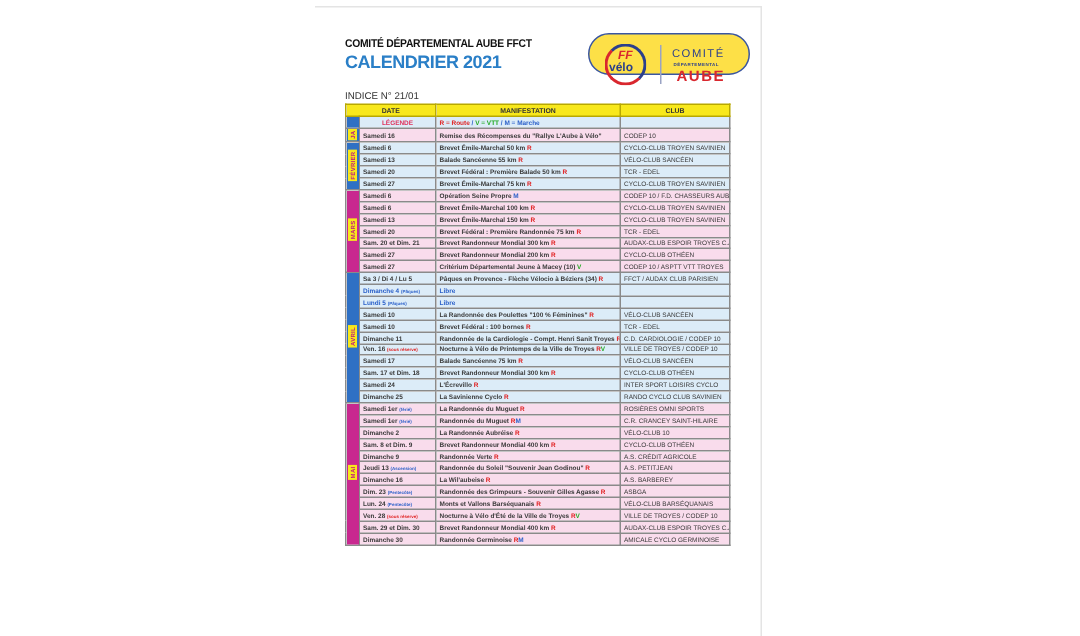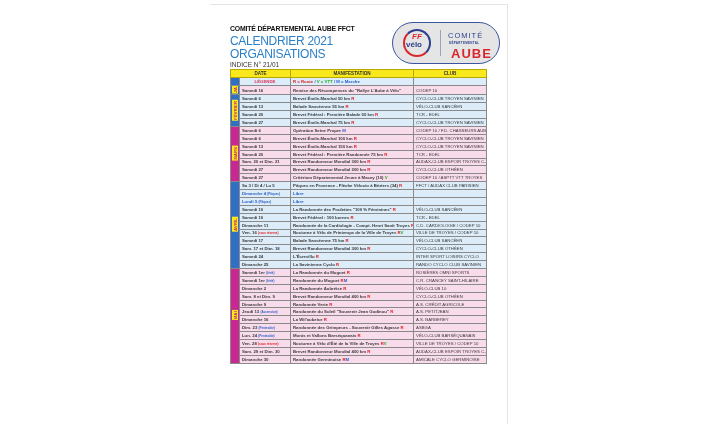--- a/index.html
+++ b/index.html
@@ -3,38 +3,38 @@
 <meta charset="utf-8">
 <style>
   * { box-sizing: border-box; margin: 0; padding: 0; }
   html, body { width: 720px; height: 424px; background: #ffffff; overflow: hidden; }
   body { font-family: "Liberation Sans", sans-serif; position: relative; }
   .page {
     position: absolute; left: 210px; top: 4px; width: 298px; height: 430px;
     background: #ffffff; border-right: 1px solid #e4e4e4; border-top: 1px solid #e4e4e4;
   }
   .org { position: absolute; left: 20px; top: 19px; font-size: 7.5px; font-weight: bold; color: #111; letter-spacing: -0.2px; font-family: "Liberation Sans", sans-serif; transform: scaleX(0.92); transform-origin: left; }
-  .title1, .title2 { position: absolute; left: 20px; font-size: 12px; font-weight: normal; color: #2a7fc7; letter-spacing: -0.3px; }
+  .title1, .title2 { position: absolute; left: 20px; font-size: 12px; font-weight: bold; color: #2a7fc7; letter-spacing: -0.3px; }
   .title1 { top: 29px; }
   .title2 { top: 42px; }
   .indice { position: absolute; left: 20px; top: 56px; font-size: 6.5px; color: #333; }
   .logo {
-    position: absolute; left: 182px; top: 17px; width: 108px; height: 42px;
-    border: 1.5px solid #3a56a0; border-radius: 22px; background: #e5e5e5;
+    position: absolute; left: 182px; top: 17px; width: 108px; height: 28px;
+    border: 1.5px solid #3a56a0; border-radius: 22px; background: #fde047;
   }
   .logo-ring {
     position: absolute; left: 10px; top: 6px; width: 28px; height: 28px; border-radius: 50%;
     border: 2.5px solid #2b3f8c; border-left-color: #d9272e; border-bottom-color: #d9272e;
   }
   .logo-ff { position: absolute; left: 19px; top: 9px; font-size: 8px; font-weight: bold; color: #d9272e; font-style: italic; }
   .logo-velo { position: absolute; left: 13px; top: 17px; font-size: 8px; font-weight: bold; color: #2b3f8c; }
   .logo-sep { position: absolute; left: 47px; top: 7px; width: 1px; height: 26px; background: #9aa3c4; }
   .logo-comite { position: absolute; left: 55px; top: 8px; font-size: 7.5px; color: #2b3f8c; letter-spacing: 1px; text-align: right; }
   .logo-dept { position: absolute; left: 56px; top: 18px; font-size: 3px; color: #2b3f8c; letter-spacing: 0.3px; font-weight: bold; }
-  .logo-aube { position: absolute; left: 58px; top: 23px; font-size: 13px; color: #d9272e; font-weight: bold; letter-spacing: 1px; text-align: center; }
+  .logo-aube { position: absolute; left: 58px; top: 23px; font-size: 10px; color: #d9272e; font-weight: bold; letter-spacing: 1px; text-align: center; }
 
   table.cal {
     position: absolute; left: 20px; top: 64px; width: 256px; border-collapse: collapse; table-layout: fixed;
     font-size: 4.3px; font-weight: bold;
   }
   table.cal td, table.cal th { border: 0.6px solid #8a8a8a; height: 7.9px; padding: 0 2px; white-space: nowrap; overflow: hidden; vertical-align: middle; }
   table.cal th { background: #f8e81c; color: #333; font-size: 4.6px; text-align: center; height: 8px; border-color: #b8a800; }
   .col-m { width: 9px; padding: 0 !important; }
   .col-d { width: 51px; }
   .col-e { width: 123px; }
@@ -62,21 +62,20 @@
   .blue-text { color: #2a5fc8 !important; }
   .month-sep-blue td { border-top: 1px solid #2f70c4; }
   .month-sep-pink td { border-top: 1px solid #c8288f; }
 </style>
 </head>
 <body>
 
 <div class="page">
   <div class="org">COMITÉ DÉPARTEMENTAL AUBE FFCT</div>
   <div class="title1">CALENDRIER 2021</div>
-  <div class="title2">ORGANISATIONS</div>
   <div class="indice">INDICE N° 21/01</div>
 
   <div class="logo">
     <div class="logo-ring"></div>
     <div class="logo-ff">FF</div>
     <div class="logo-velo">vélo</div>
     <div class="logo-sep"></div>
     <div class="logo-comite">COMITÉ</div>
     <div class="logo-dept">DÉPARTEMENTAL</div>
     <div class="logo-aube">AUBE</div>

